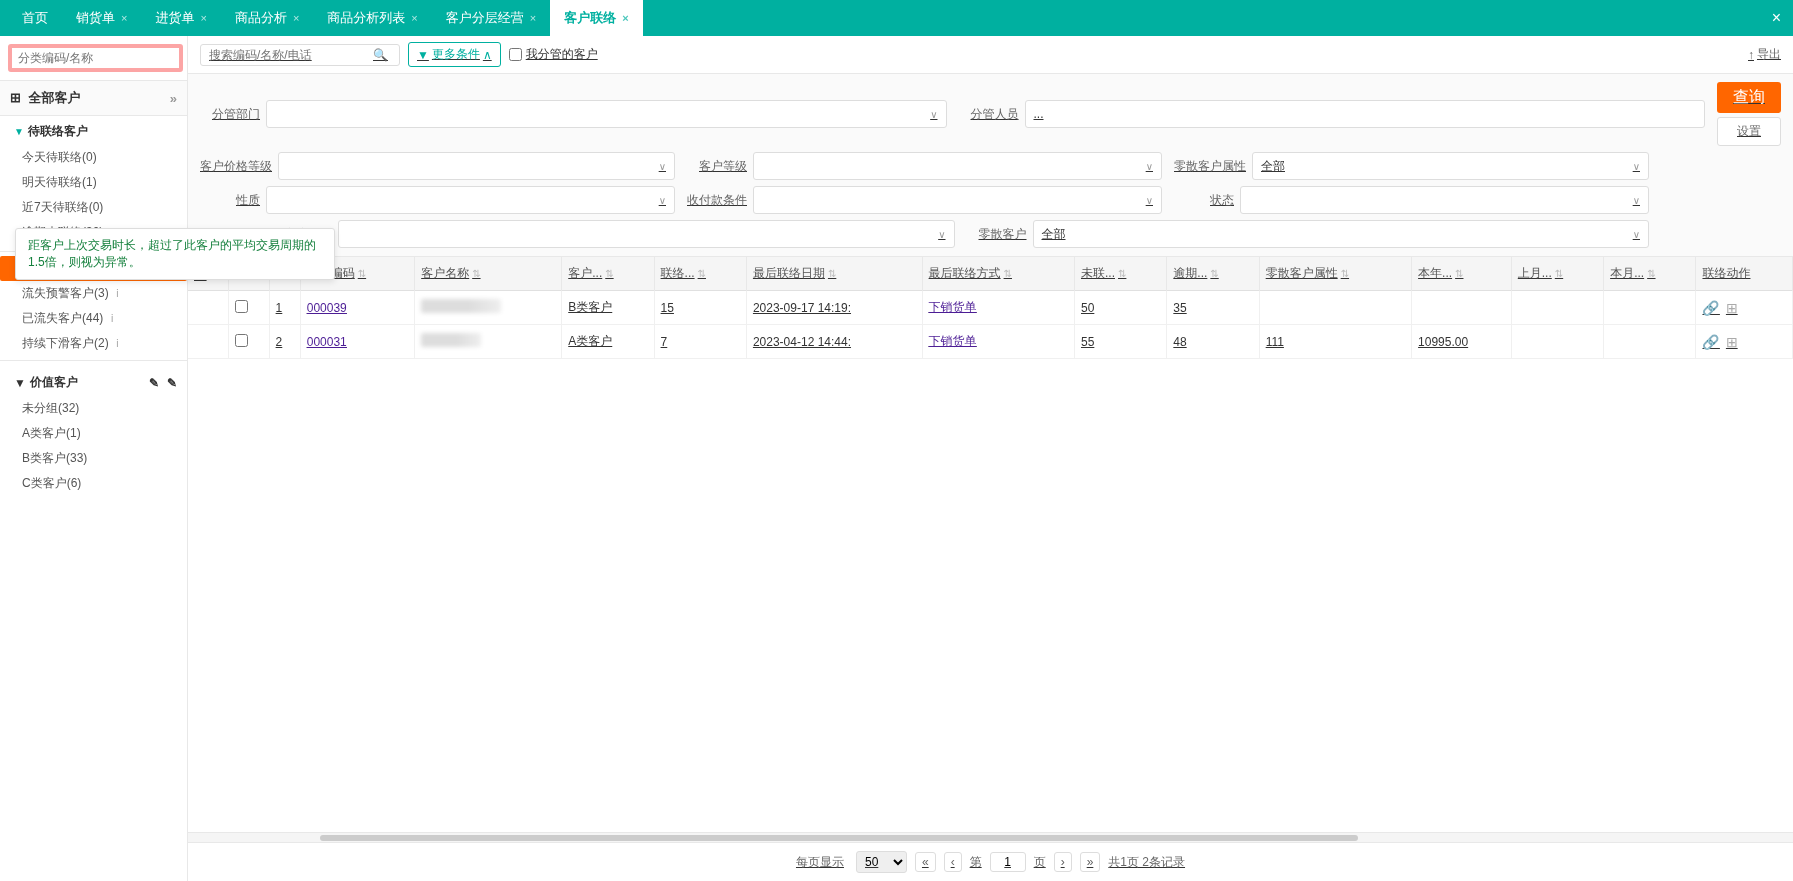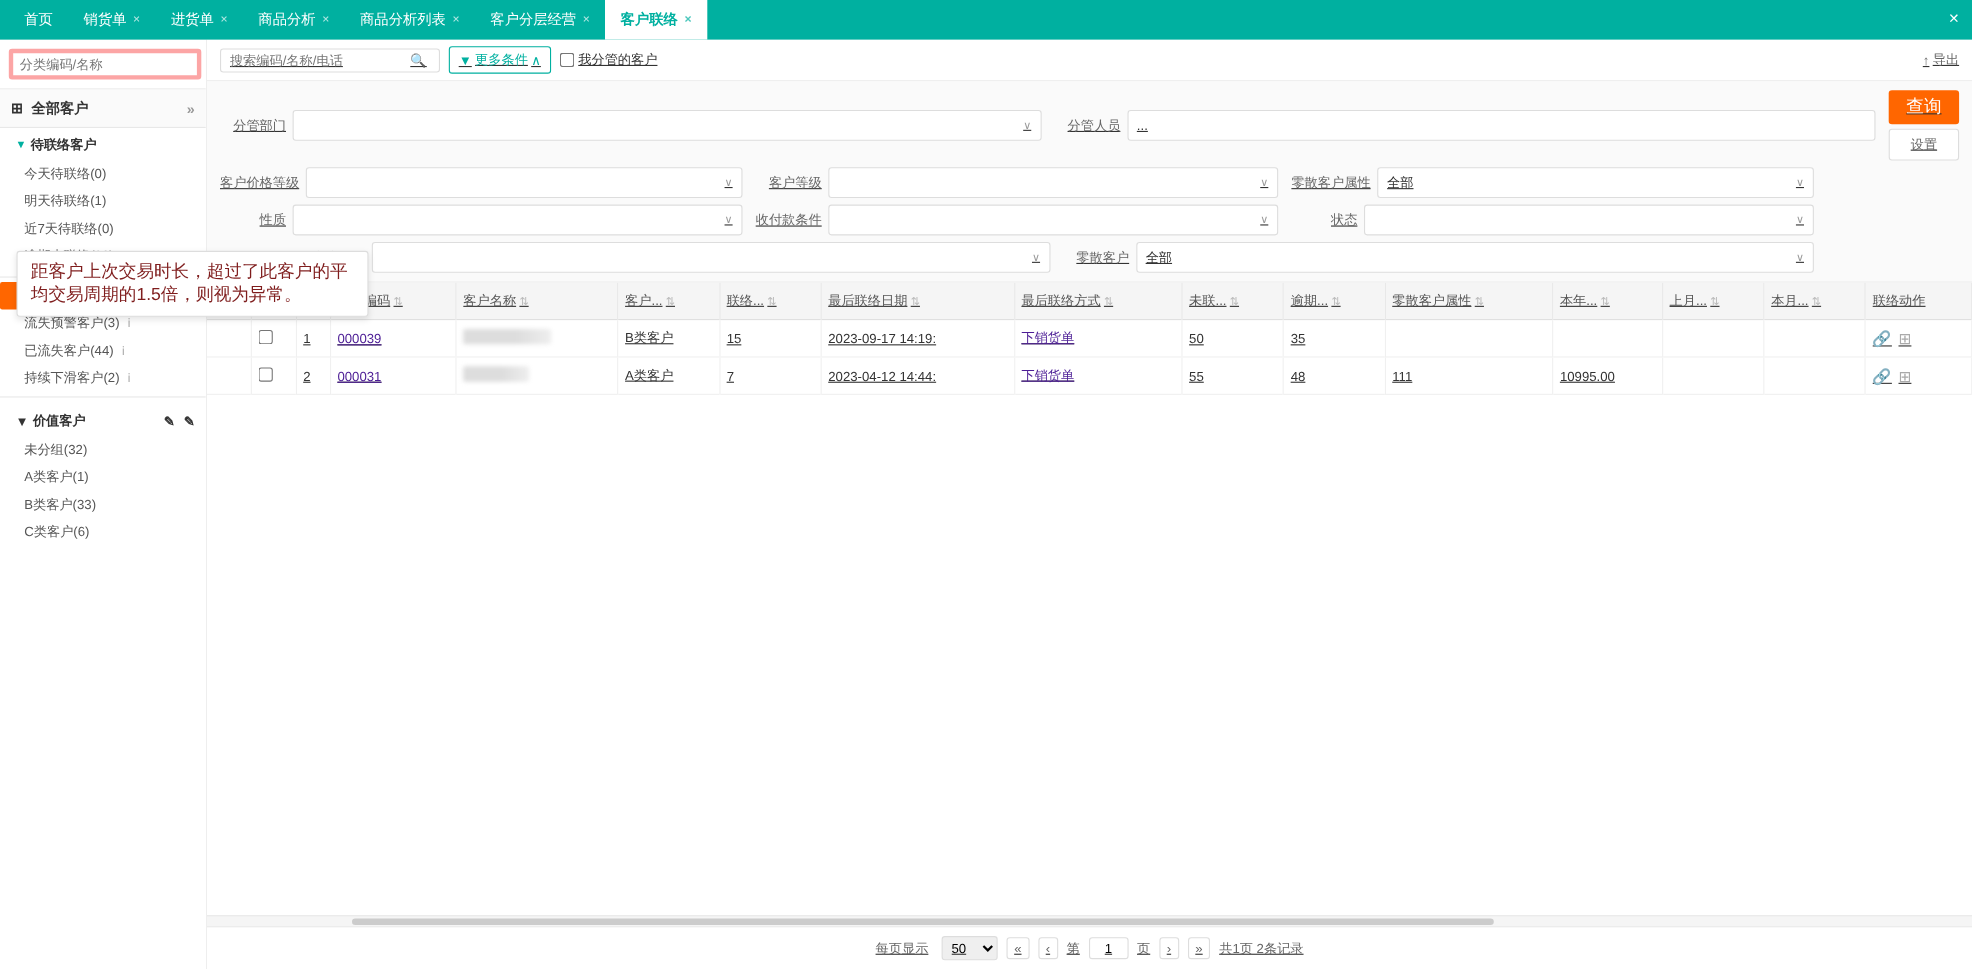--- a/index.html
+++ b/index.html
@@ -276,22 +276,22 @@
 
     
     .tooltip-box {
       position: absolute;
       top: 228px;
       left: 15px;
       background: #fff;
       border: 1px solid #ddd;
       border-radius: 3px;
       padding: 8px 12px;
-      font-size: 16px;
-      color: #7f1d1d;
+      font-size: 12px;
+      color: #15803d;
       z-index: 100;
       box-shadow: 0 2px 6px rgba(0,0,0,0.1);
       max-width: 320px;
     }
 
     
     .table-container {
       flex: 1;
       overflow: auto;
       background: #fff;

